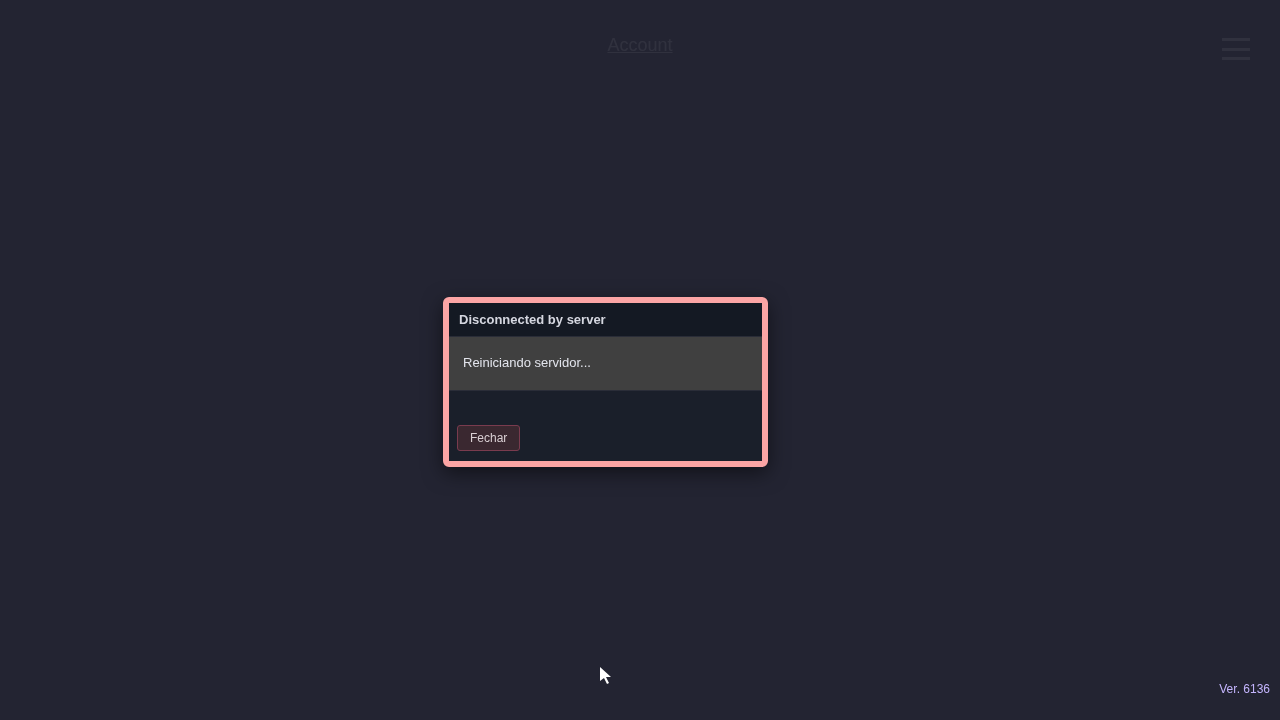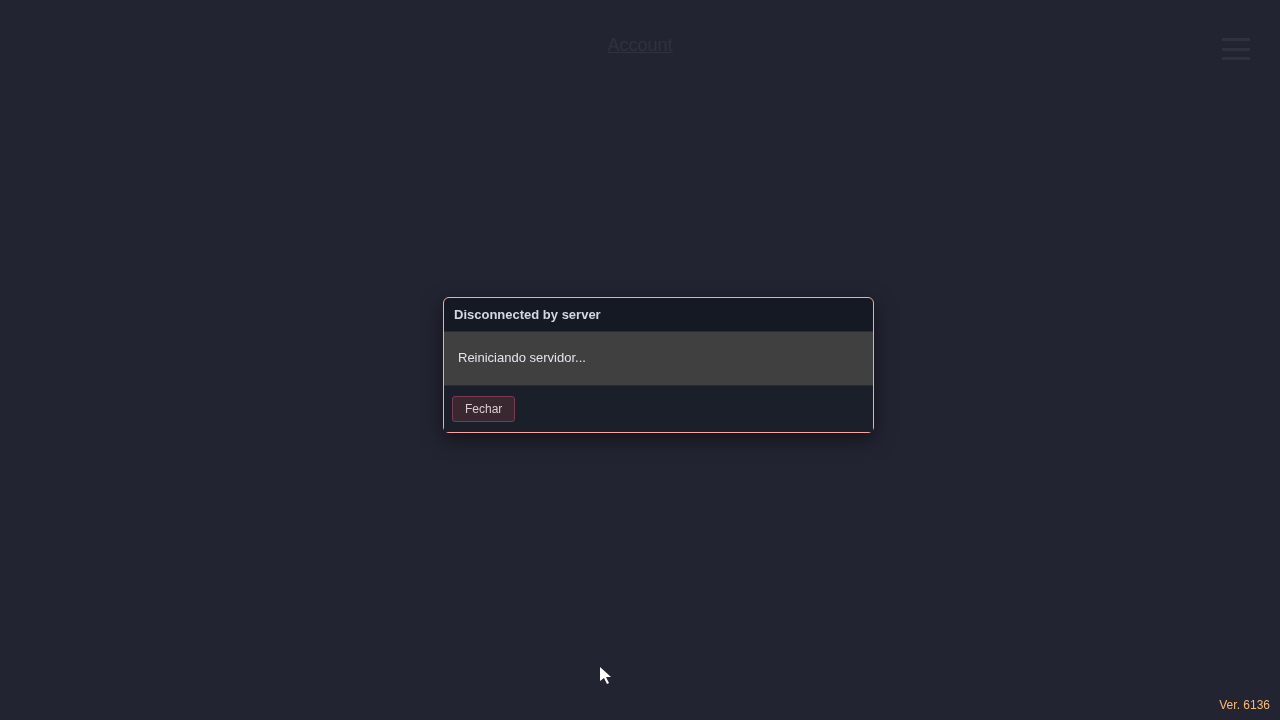--- a/index.html
+++ b/index.html
@@ -38,23 +38,23 @@
     }
     .top-menu span {
       display: block;
       height: 3px;
       background: #fff;
     }
     .dialog {
       position: absolute;
       top: 297px;
       left: 443px;
-      width: 431px;
+      width: 325px;
       background: #141923;
-      border: 1px solid #fca5a5;
+      border: 6px solid #fca5a5;
       border-radius: 6px;
       box-shadow: 0 6px 20px rgba(0,0,0,0.5);
     }
     .dialog-header {
       padding: 9px 10px;
       color: #d5d7e0;
       font-size: 13px;
       font-weight: 600;
       border-bottom: 1px solid #2a2d38;
     }
@@ -71,26 +71,27 @@
     }
     .btn-close {
       display: inline-block;
       padding: 5px 12px;
       background: #3a2830;
       border: 1px solid #7a3b4e;
       border-radius: 3px;
       color: #d9cfd3;
       font-size: 12px;
       cursor: pointer;
+      margin-top: 24px;
     }
     .version {
       position: absolute;
       right: 10px;
-      bottom: 8px;
-      color: #fdba74;
+      bottom: 24px;
+      color: #c4b5fd;
       font-size: 12px;
     }
     .cursor {
       position: absolute;
       top: 667px;
       left: 600px;
       pointer-events: none;
     }
   </style>
 </head>

